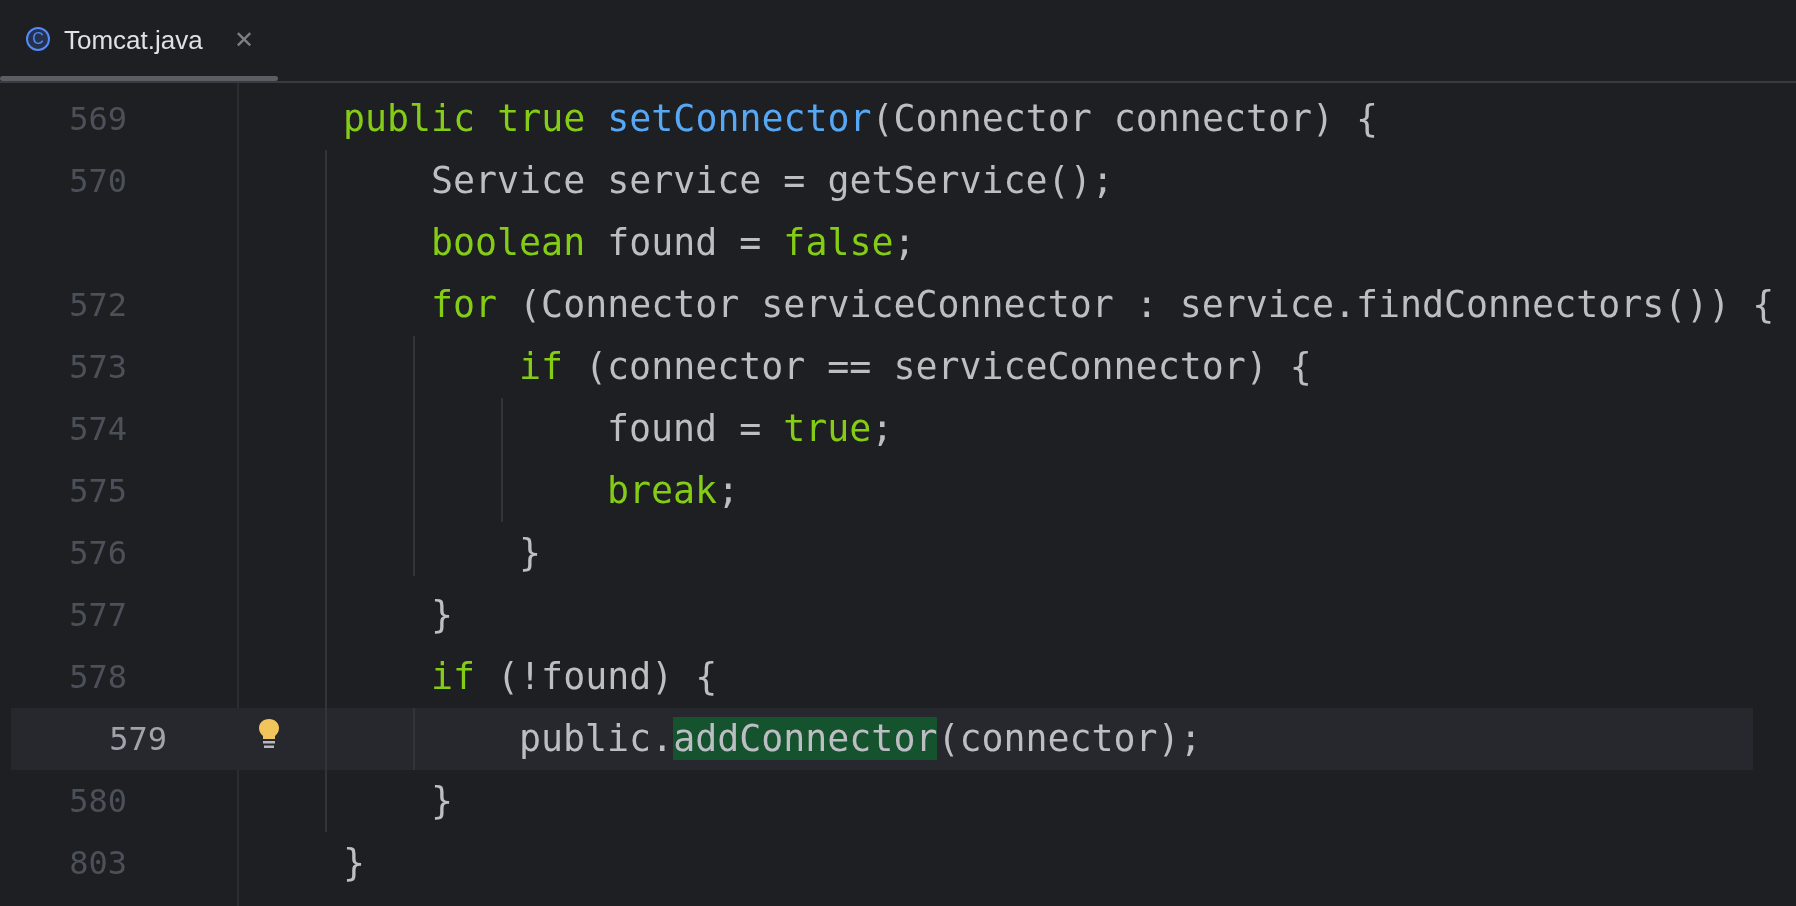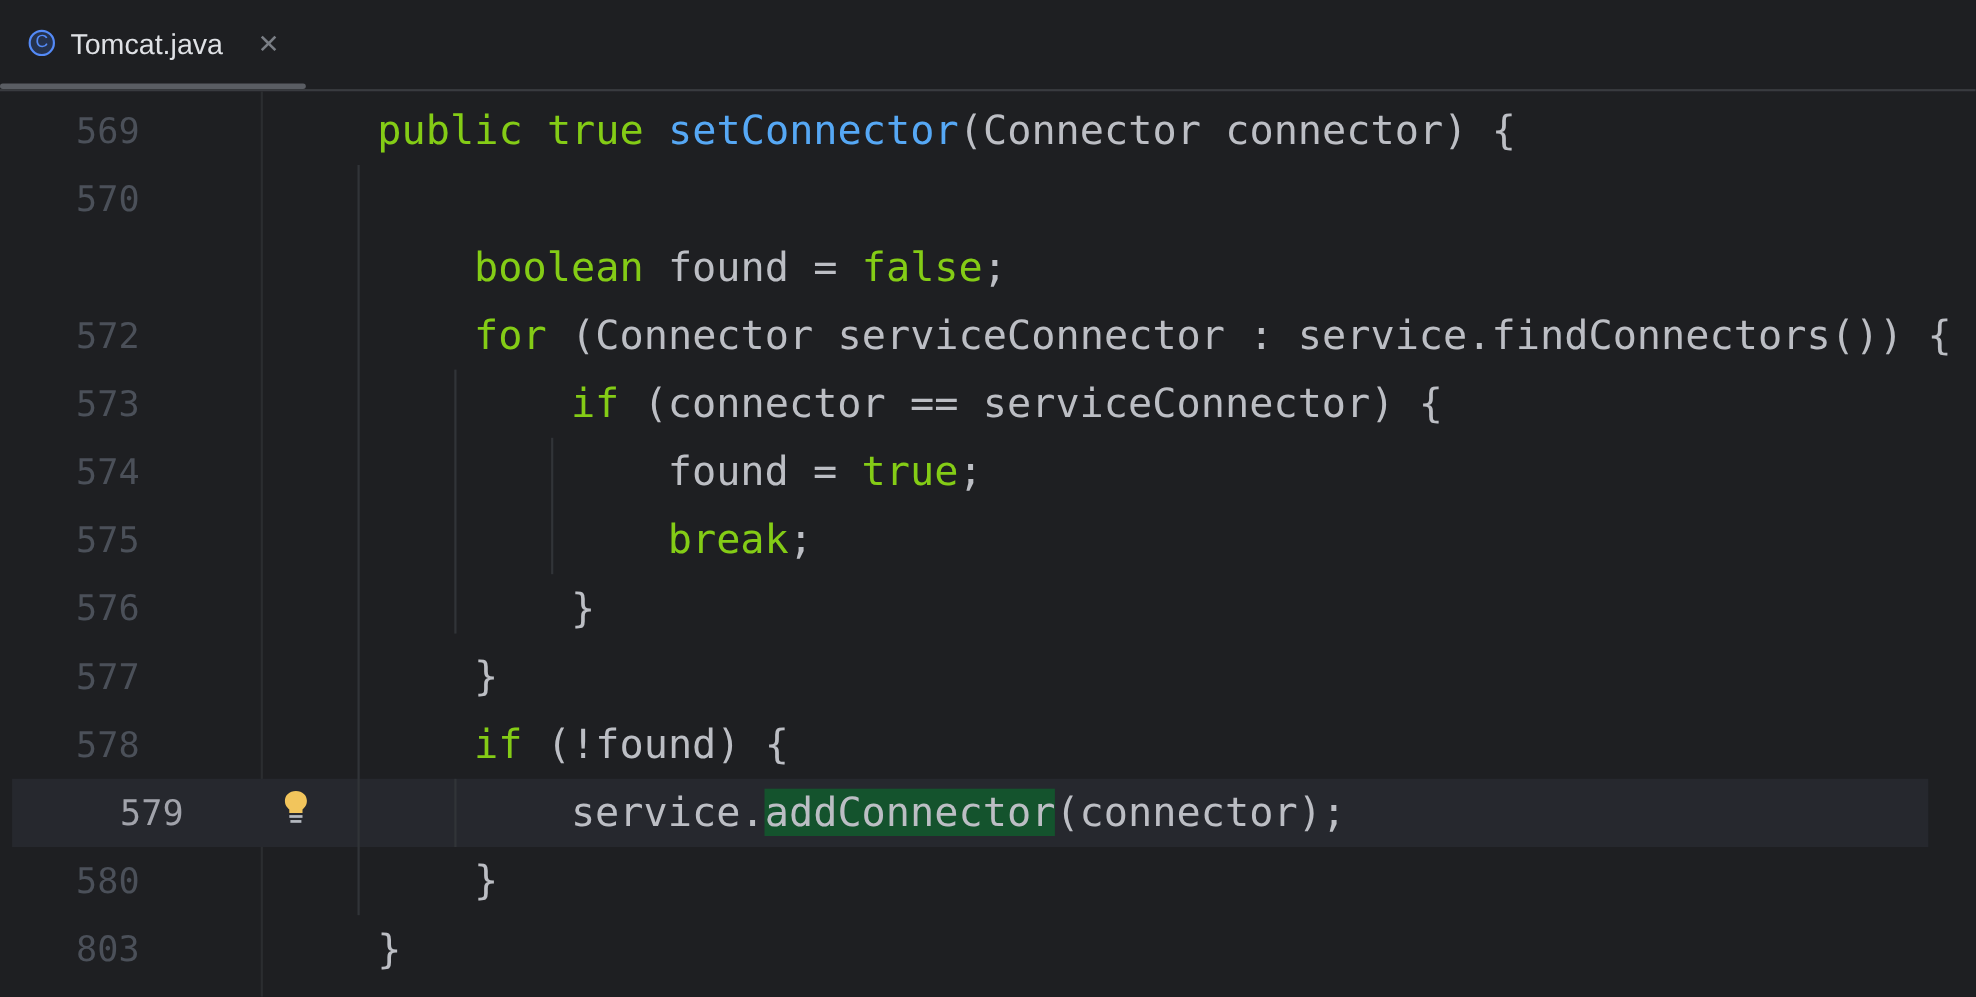--- a/index.html
+++ b/index.html
@@ -36,20 +36,21 @@
 
 <div class="gutter-line"></div>
 
 <div id="editor">
     <div class="row" style="top: 88px;">
       <span class="ln">569</span>
       <span class="code" style="left: 332px;"><span class="kw">public</span><span> </span><span class="kw">true</span><span> </span><span class="fn">setConnector</span><span>(Connector connector) {</span></span>
     </div>
     <div class="row" style="top: 150px;">
       <span class="ln">570</span>
+      <span class="code" style="left: 420px;"><span>Service service = getService();</span></span>
     </div>
     <div class="row" style="top: 212px;">
       <span class="code" style="left: 420px;"><span class="kw">boolean</span><span> found = </span><span class="kw">false</span><span>;</span></span>
     </div>
     <div class="row" style="top: 274px;">
       <span class="ln">572</span>
       <span class="code" style="left: 420px;"><span class="kw">for</span><span> (Connector serviceConnector : service.findConnectors()) {</span></span>
     </div>
     <div class="row" style="top: 336px; padding-left: 22px;">
       <span class="ln">573</span>
@@ -70,21 +71,21 @@
     <div class="row" style="top: 584px;">
       <span class="ln">577</span>
       <span class="code" style="left: 420px;"><span>}</span></span>
     </div>
     <div class="row" style="top: 646px;">
       <span class="ln">578</span>
       <span class="code" style="left: 420px;"><span class="kw">if</span><span> (!found) {</span></span>
     </div>
     <div class="row current" style="top: 708px;">
       <span class="ln">579</span>
-      <span class="code" style="left: 508px;"><span>service.</span><span class="hl">addConnector</span><span>(connector);</span></span>
+      <span class="code" style="left: 508px;"><span>public.</span><span class="hl">addConnector</span><span>(connector);</span></span>
     </div>
     <div class="row" style="top: 770px; padding-left: 24px;">
       <span class="ln">580</span>
       <span class="code" style="left: 420px;"><span>}</span></span>
     </div>
     <div class="row" style="top: 832px;">
       <span class="ln">803</span>
       <span class="code" style="left: 332px;"><span>}</span></span>
     </div>
   </div>

